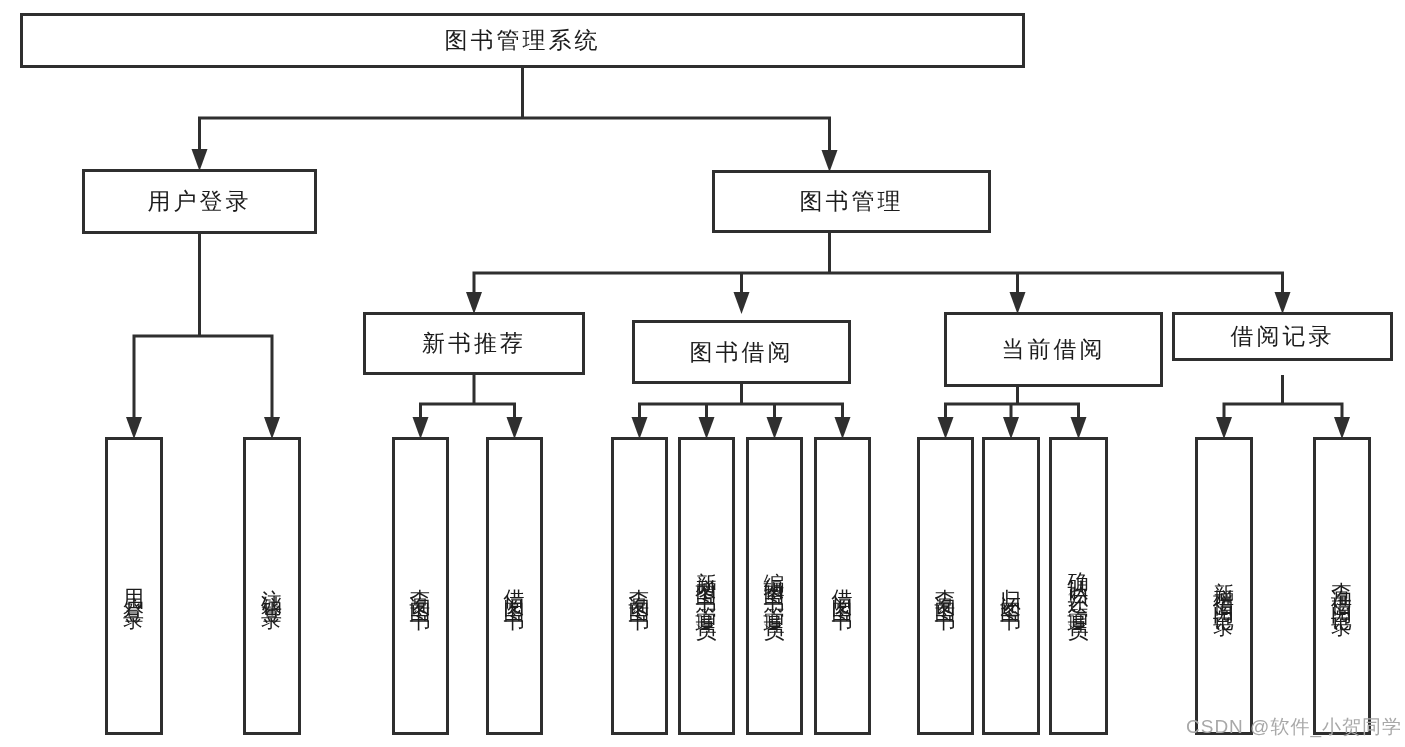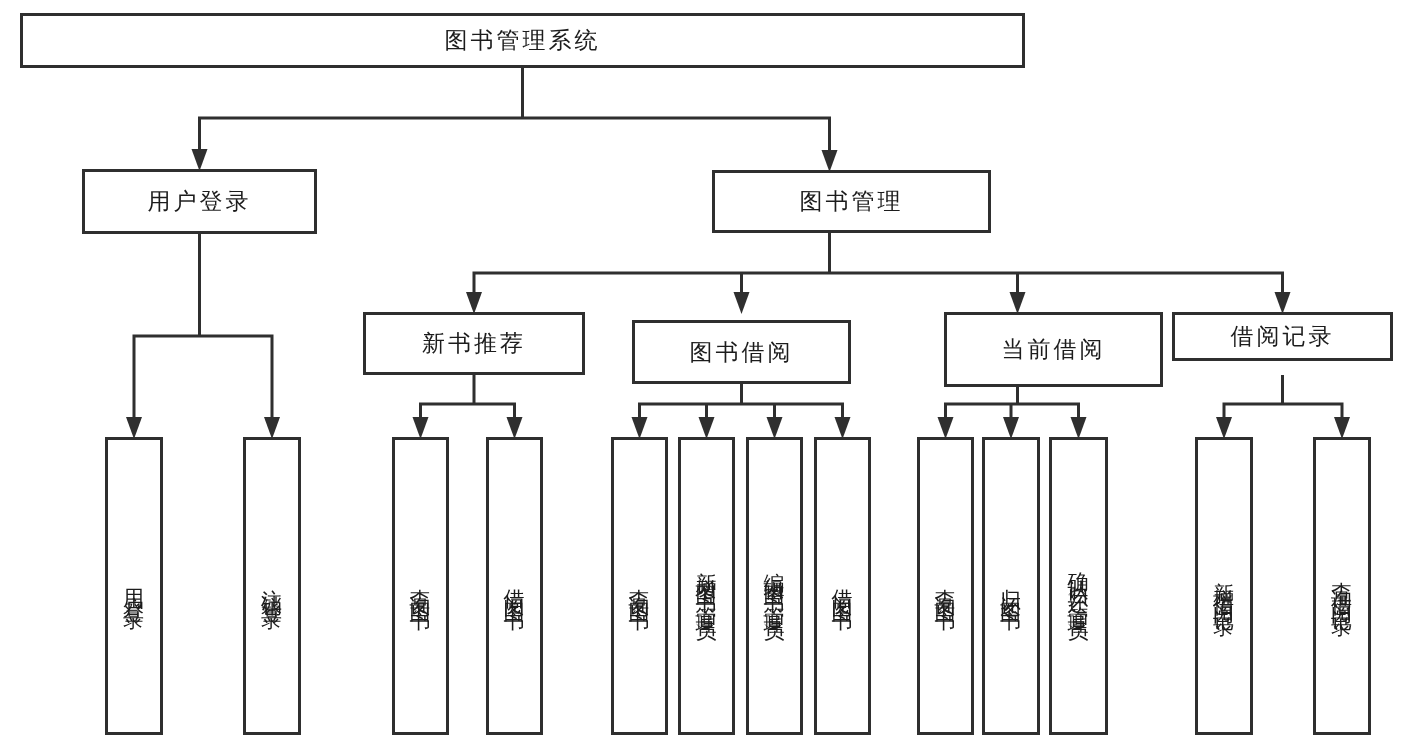--- a/index.html
+++ b/index.html
@@ -133,13 +133,14 @@
       <div class="node v" style="left: 1049px; top: 437px; width: 59px; height: 298px;">
         <span>确认归还（管理员）</span>
       </div>
       <div class="node v" style="left: 1195px; top: 437px; width: 58px; height: 298px;">
         <span>新增借阅记录</span>
       </div>
       <div class="node v" style="left: 1313px; top: 437px; width: 58px; height: 298px;">
         <span>查询借阅记录</span>
       </div>
     </div>
+  <div class="watermark">CSDN @软件_小贺同学</div>
 </div>
 
 </body></html>

